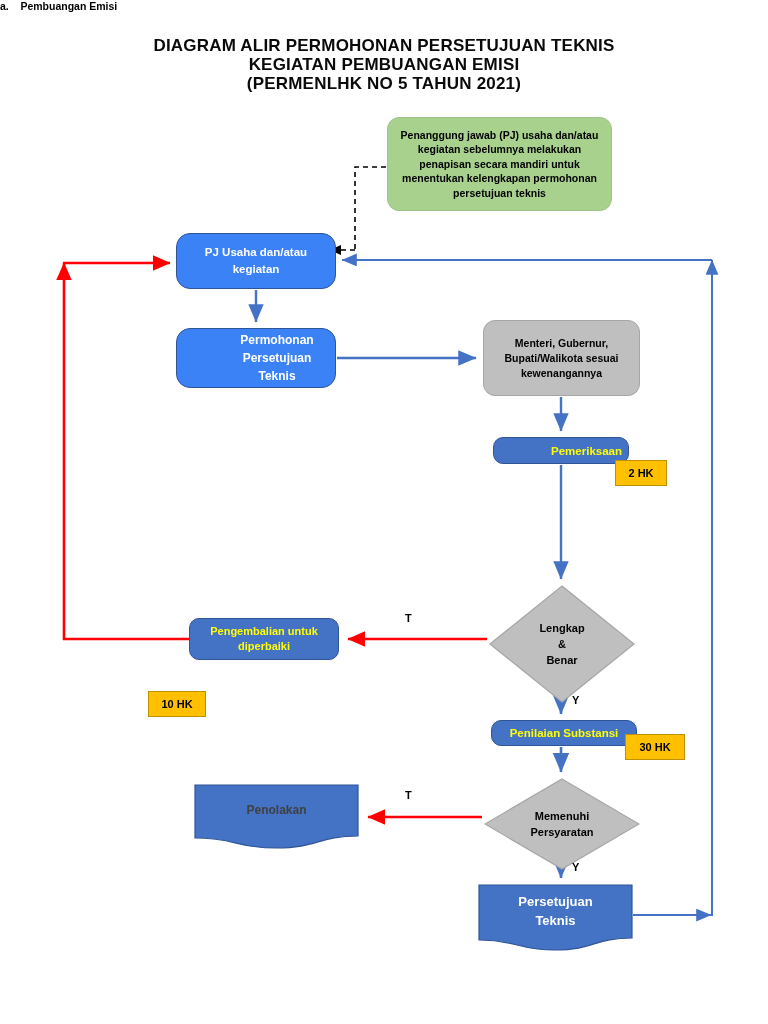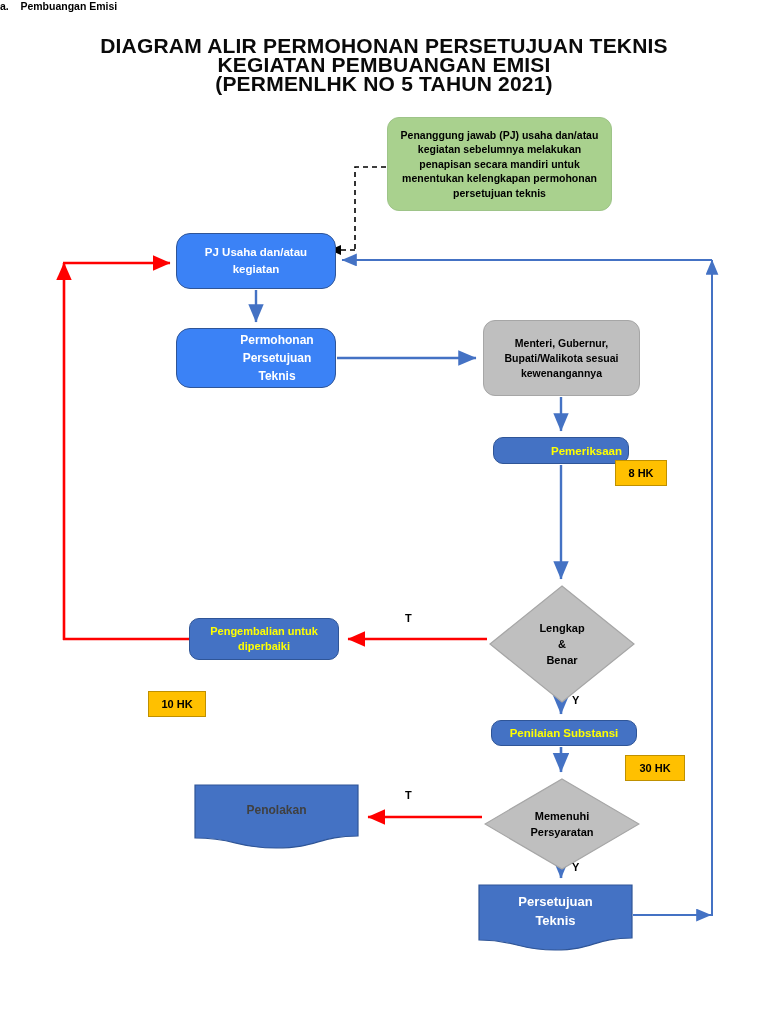--- a/index.html
+++ b/index.html
@@ -21,21 +21,21 @@
     height: 1024px;
     background: #ffffff;
   }
 
   
   #title {
     position: absolute;
     left: 0; top: 36px;
     width: 768px;
     text-align: center;
-    font-size: 21px;
+    font-size: 17px;
     font-weight: bold;
     letter-spacing: 0.2px;
     color: #0a0a0a;
     line-height: 19px;
   }
   #title div { white-space: nowrap; }
 
   
   .node {
     position: absolute;
@@ -133,21 +133,21 @@
     background: #FFC000;
     border: 1px solid #BF9000;
     color: #000000;
     font-weight: bold;
     font-size: 11px;
     display: flex;
     align-items: center;
     justify-content: center;
   }
   #hk-2  { left: 615px; top: 460px; width: 50px; height: 24px; }
-  #hk-30 { left: 625px; top: 755px; width: 58px; height: 24px; }
+  #hk-30 { left: 625px; top: 734px; width: 58px; height: 24px; }
   #hk-10 { left: 148px; top: 651px; width: 56px; height: 24px; margin-top: 40px; }
 
   
   .diamond-wrap { position: absolute; }
   .diamond-wrap svg { display: block; }
   .diamond-label {
     position: absolute;
     left: 0; top: 0;
     width: 100%; height: 100%;
     display: flex;
@@ -279,21 +279,21 @@
 
   <div id="caption-a">a.    Pembuangan Emisi</div>
 
   <div class="node" id="menteri">
     <span class="txt">Menteri, Gubernur, Bupati/Walikota sesuai kewenangannya</span>
   </div>
 
   <div class="node blue-bar" id="pemeriksaan">
     <span class="txt">Pemeriksaan</span>
   </div>
-  <div class="hk" id="hk-2">8 HK</div>
+  <div class="hk" id="hk-2">2 HK</div>
 
   <div class="diamond-wrap" id="dia-lengkap">
     <svg viewBox="0 0 146 118" width="146" height="118">
       <polygon points="73,1 145,59 73,117 1,59" fill="#BFBFBF" stroke="#A6A6A6" stroke-width="1.2"></polygon>
     </svg>
     <div class="diamond-label">
       <div>
         <div>Lengkap</div>
         <div>&amp;</div>
         <div>Benar</div>

